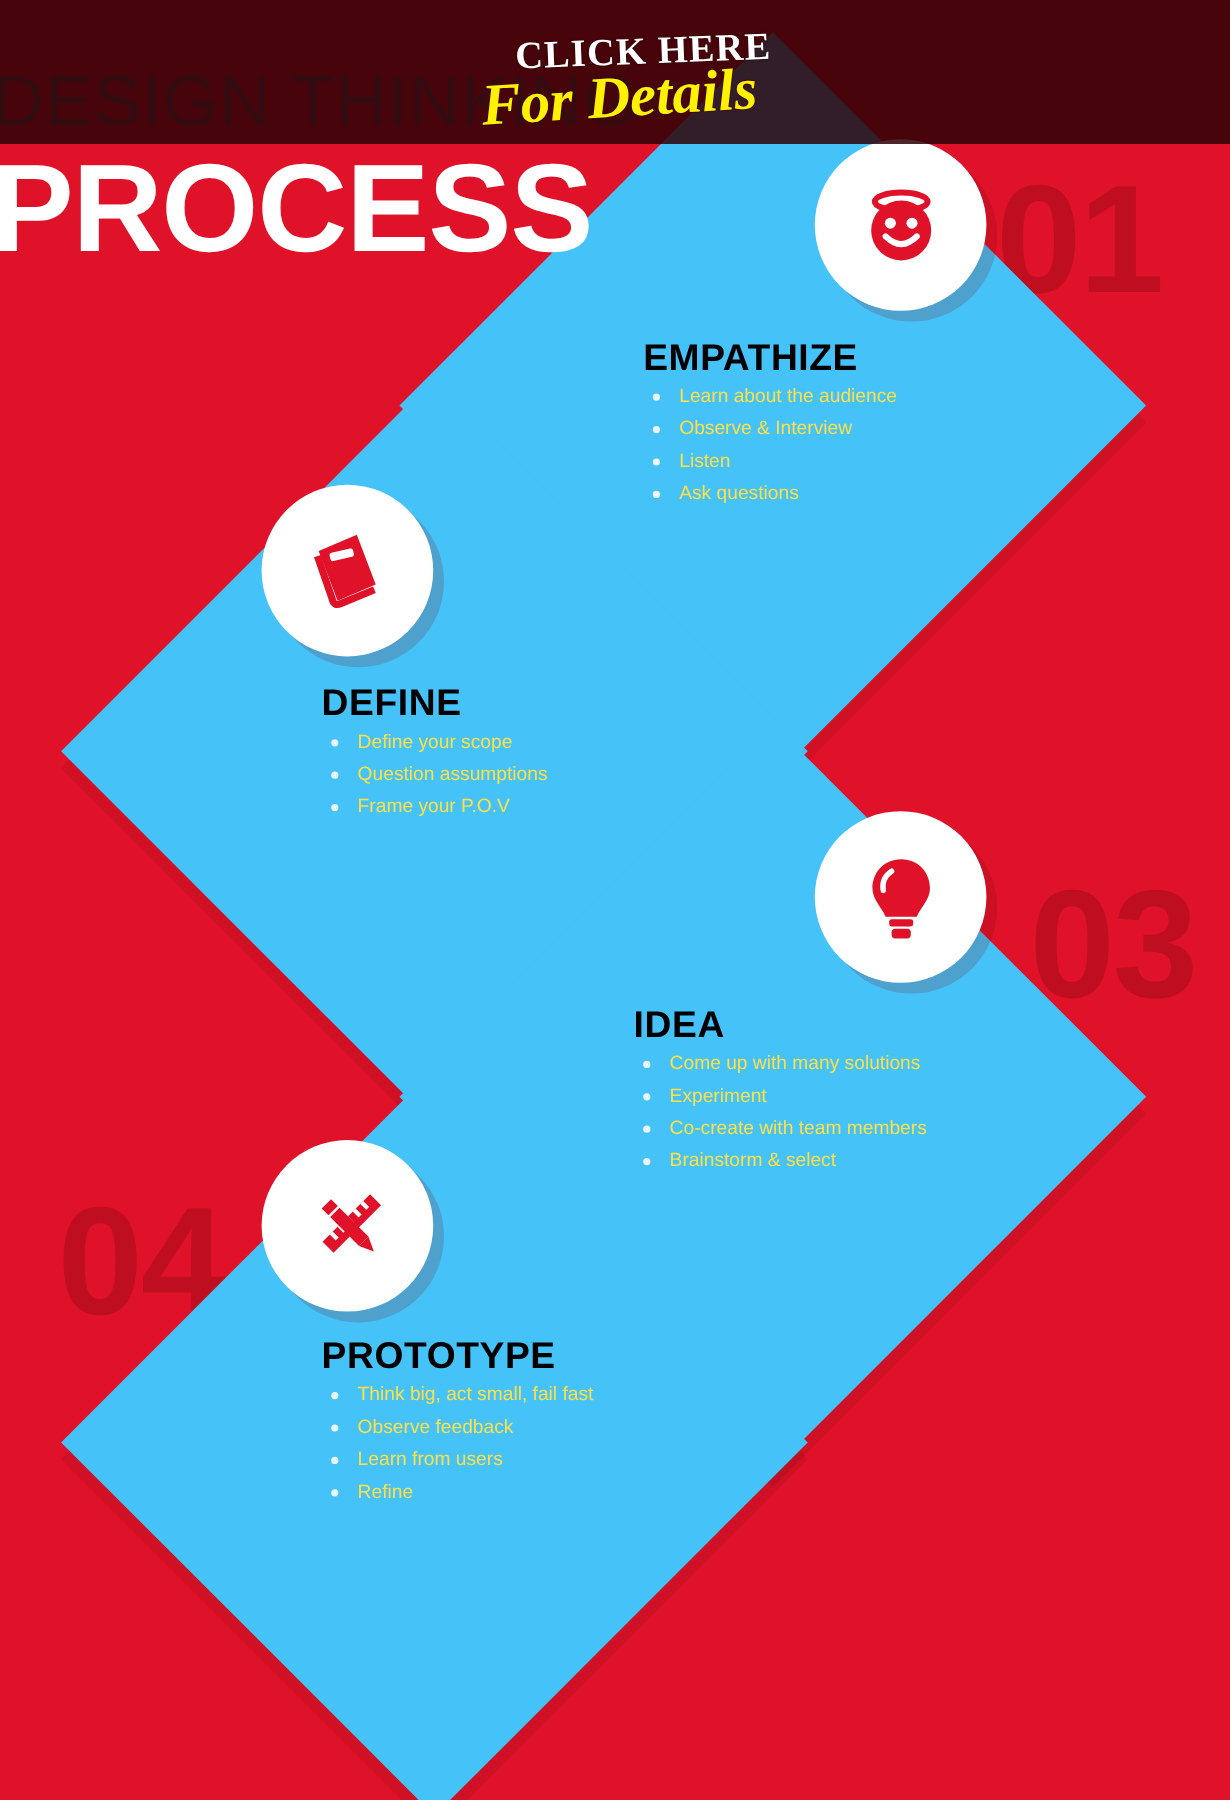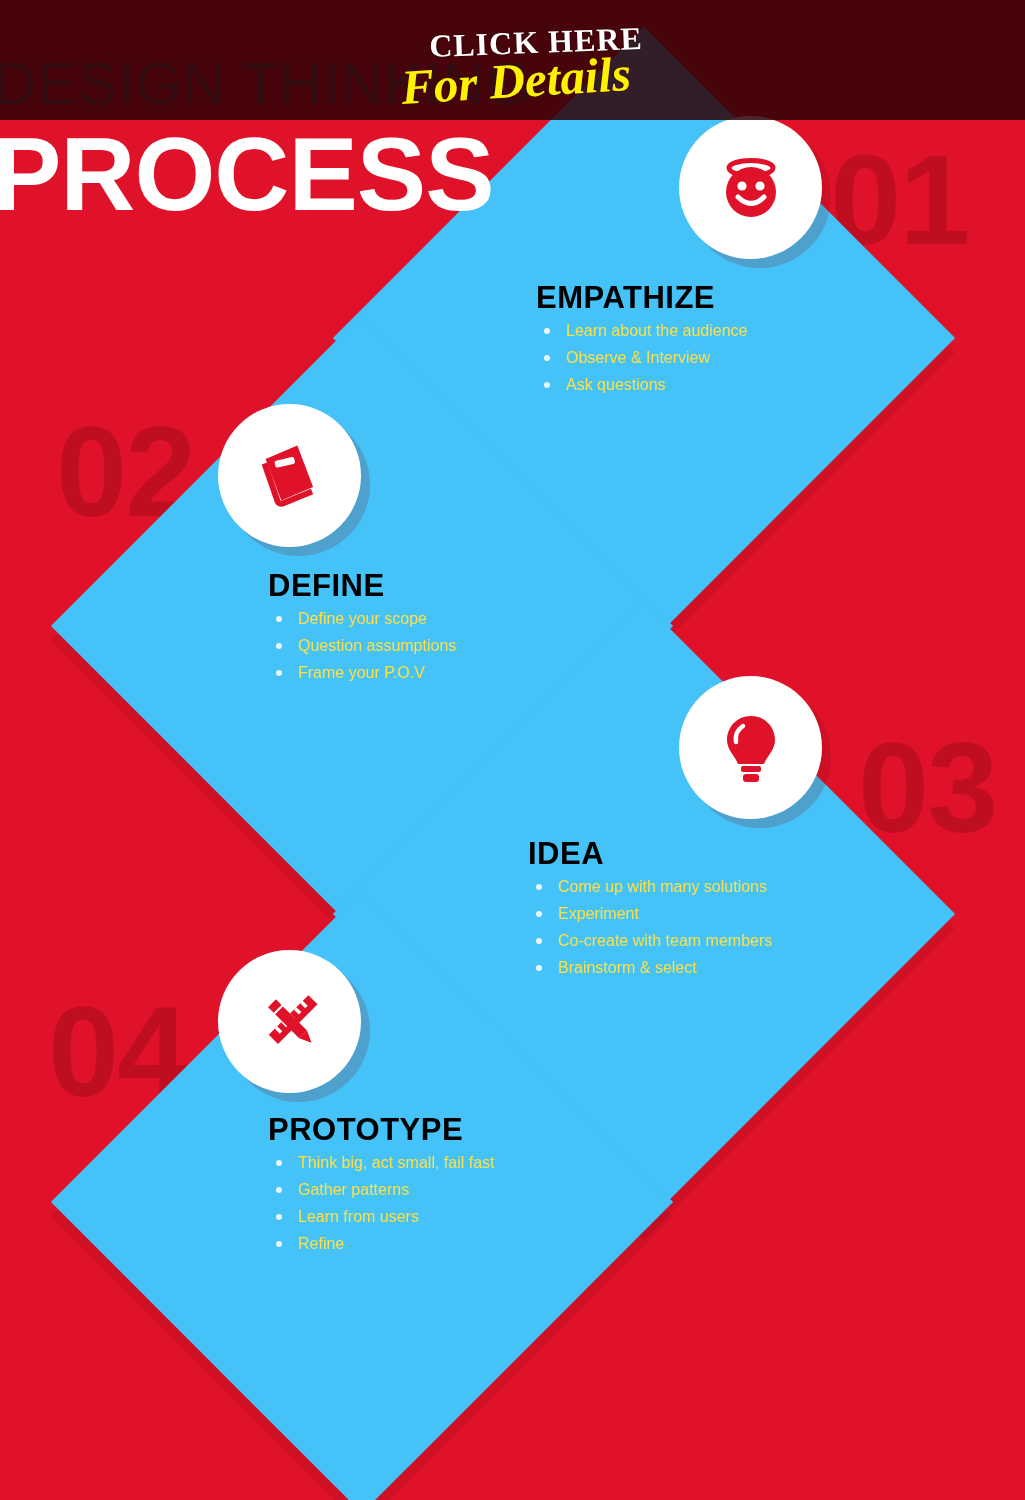--- a/index.html
+++ b/index.html
@@ -189,21 +189,20 @@
     -webkit-text-stroke: 1.5px #3a0a12;
     paint-order: stroke fill;
   }
 </style>
 </head>
 <body>
 
 <div id="poster">
 
   <div class="wm wm-01">01</div>
-  <div class="wm wm-02">02</div>
   <div class="wm wm-03">03</div>
   <div class="wm wm-04">04</div>
 
   <div class="diamond d1"></div>
   <div class="diamond d2"></div>
   <div class="diamond d3"></div>
   <div class="diamond d4"></div>
 
   <div class="design-thinking">DESIGN THINKING</div>
   <div class="process-title">PROCESS</div>
@@ -217,20 +216,21 @@
         <circle cx="51" cy="40" r="4.6" fill="#ffffff"></circle>
         <path d="M29 51 Q42 64 55 51" fill="none" stroke="#ffffff" stroke-width="5" stroke-linecap="round"></path>
       </svg>
     </span>
   </div>
   <div class="step s1">
     <div class="step-title">EMPATHIZE</div>
     <ul class="step-list">
       <li>Learn about the audience</li>
       <li>Observe &amp; Interview</li>
+      <li>Listen</li>
       <li>Ask questions</li>
     </ul>
   </div>
 
   <div class="icon-circle ic2">
     <span>
       <svg width="84" height="84" viewBox="0 0 84 84">
         <g transform="rotate(-13 42 42)">
           <path d="M22 20 L56 14 L62 58 L28 64 Z" fill="#E01229"></path>
           <path d="M20 24 L24 62 Q24 68 30 67 L60 62" fill="none" stroke="#E01229" stroke-width="6" stroke-linejoin="round"></path>
@@ -284,21 +284,21 @@
           <rect x="37" y="26" width="11" height="34" fill="#E01229"></rect>
           <path d="M37 60 L42.5 72 L48 60 Z" fill="#E01229"></path>
         </g>
       </svg>
     </span>
   </div>
   <div class="step s4">
     <div class="step-title">PROTOTYPE</div>
     <ul class="step-list">
       <li>Think big, act small, fail fast</li>
-      <li>Gather patterns</li>
+      <li>Observe feedback</li>
       <li>Learn from users</li>
       <li>Refine</li>
     </ul>
   </div>
 
   <div class="overlay-band"></div>
   <div class="banner">
     <div class="click-here">CLICK HERE</div>
     <div class="for-details">For Details</div>
   </div>

